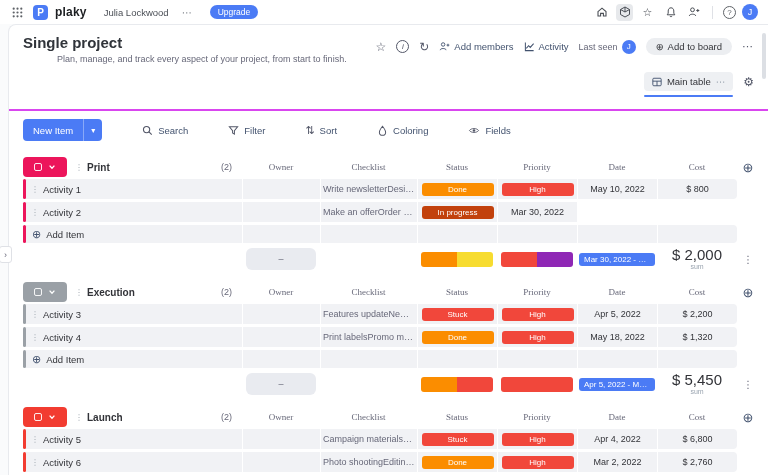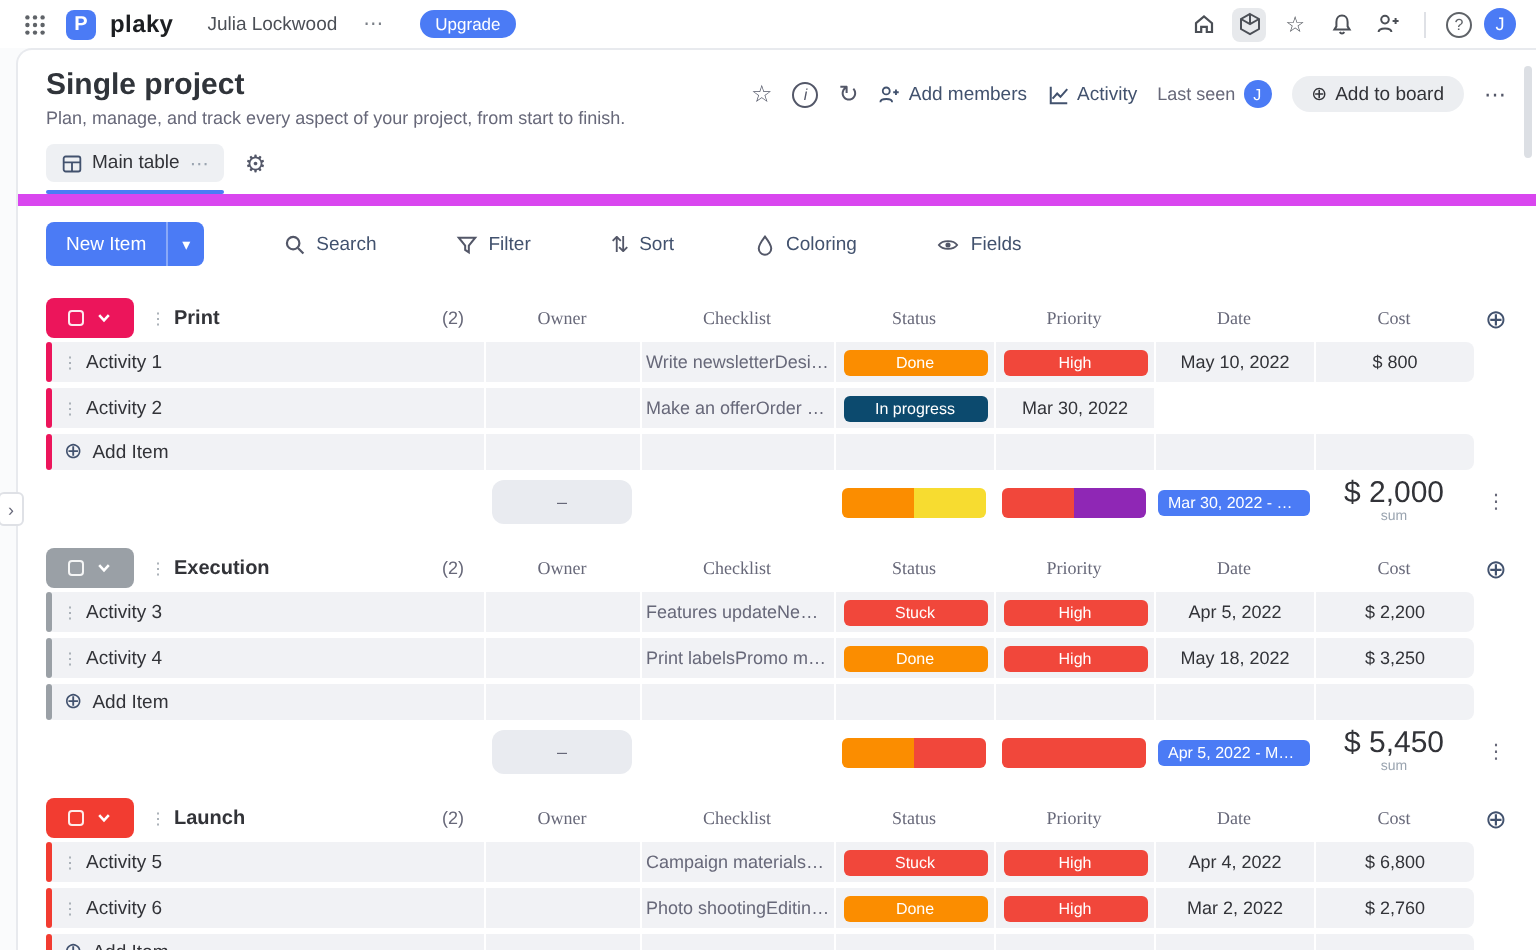--- a/index.html
+++ b/index.html
@@ -35,36 +35,36 @@
     overflow:hidden; }
   .expander { position:absolute; left:-1px; top:222px; width:13px; height:17px; background:#fff;
     border:1px solid #dfe1e6; border-radius:3px; z-index:5; display:flex; align-items:center;
     justify-content:center; font-size:9px; color:#676879; cursor:pointer; }
   .scroll-thumb { position:absolute; right:2px; top:8px; width:4px; height:46px;
     background:#dcdfe4; border-radius:2px; }
 
   
   .proj-header { display:flex; align-items:flex-start; padding:9px 14px 0 14px; }
   .title-block .title { font-size:15px; font-weight:bold; color:#30343a; }
-  .title-block .subtitle { font-size:9px; color:#676879; margin-top:3px; }
+  .title-block .subtitle { font-size:9px; color:#676879; margin-top:3px;margin-left:34px; }
   .header-actions { margin-left:auto; display:flex; align-items:center; gap:10px; padding-top:4px; }
   .ha-ic { font-size:12px; color:#535768; display:flex; align-items:center; cursor:pointer; }
   .info-circle { width:13px; height:13px; border:1px solid #535768; border-radius:50%;
     font-size:8px; font-style:italic; display:flex; align-items:center; justify-content:center; }
   .ha-item { display:flex; align-items:center; gap:4px; font-size:9.5px; color:#42526e; cursor:pointer; }
   .last-seen { display:flex; align-items:center; gap:4px; font-size:9px; color:#676879; }
   .avatar-sm { width:14px; height:14px; border-radius:50%; background:#4b7bf5; color:#fff;
     font-size:8px; display:flex; align-items:center; justify-content:center; }
   .add-board-btn { display:flex; align-items:center; gap:4px; background:#eceef1; border-radius:11px;
     padding:3px 10px; font-size:9.5px; color:#323338; cursor:pointer; }
   .meatballs { font-size:11px; color:#535768; letter-spacing:1px; cursor:pointer; }
 
   
-  .tabs-row { display:flex; align-items:center; gap:10px; padding:8px 14px 0 14px;
-    border-bottom:6px solid #d946ef; }
+  .tabs-row { display:flex; align-items:center; gap:10px; padding:8px 14px 12px 14px;
+    border-bottom:2px solid #d946ef;justify-content:flex-end; }
   .tab { display:flex; flex-direction:column; }
   .tab-pill { display:flex; align-items:center; gap:5px; background:#eef0f3; border-radius:4px;
     height:19px; padding:0 8px; font-size:9.5px; color:#323338; cursor:pointer; }
   .tab-underline { height:2px; background:#4b7bf5; border-radius:1px; margin-top:4px; }
   .gear { font-size:12px; color:#535768; margin-bottom:5px; cursor:pointer; }
 
   
   .toolbar { display:flex; align-items:center; gap:40px; padding:8px 14px; }
   .new-item { display:flex; align-items:center; background:#4b7bf5; color:#fff; border-radius:4px;
     height:22px; overflow:hidden; cursor:pointer; }
@@ -338,21 +338,21 @@
     <div class="cell name-cell">
       <span class="left-bar" style="background: rgb(236, 21, 91);"></span>
       <span class="drag">⋮</span>
       <span class="item-name">Activity 2</span>
     </div>
     <div class="cell"></div>
     <div class="cell">
                 <span class="checklist-text">Make an offerOrder new l...</span>
               </div>
     <div class="cell">
-                <span class="pill status-pill" style="background: #0c4a6e;">In progress</span>
+                <span class="pill status-pill" style="background: #c2410c;">In progress</span>
               </div>
     <div class="cell">
                 <span class="date-text">Mar 30, 2022</span>
               </div>
     <div class="cell plus-cell"></div>
   </div>
 </div>
     <div class="add-row row-grid">
       <div class="cell name-cell">
         <span class="left-bar" style="background: rgb(236, 21, 91);"></span>
@@ -474,21 +474,21 @@
     <div class="cell">
                 <span class="pill status-pill" style="background: rgb(251, 141, 0);">Done</span>
               </div>
     <div class="cell">
                 <span class="pill priority-pill" style="background: rgb(241, 71, 59);">High</span>
               </div>
     <div class="cell">
                 <span class="date-text">May 18, 2022</span>
               </div>
     <div class="cell cost-cell">
-                <span class="cost-text">$ 3,250</span>
+                <span class="cost-text">$ 1,320</span>
               </div>
     <div class="cell plus-cell"></div>
   </div>
 </div>
     <div class="add-row row-grid">
       <div class="cell name-cell">
         <span class="left-bar" style="background: rgb(154, 160, 166);"></span>
         <span class="add-plus">⊕</span>
         <span class="add-label">Add Item</span>
       </div>

